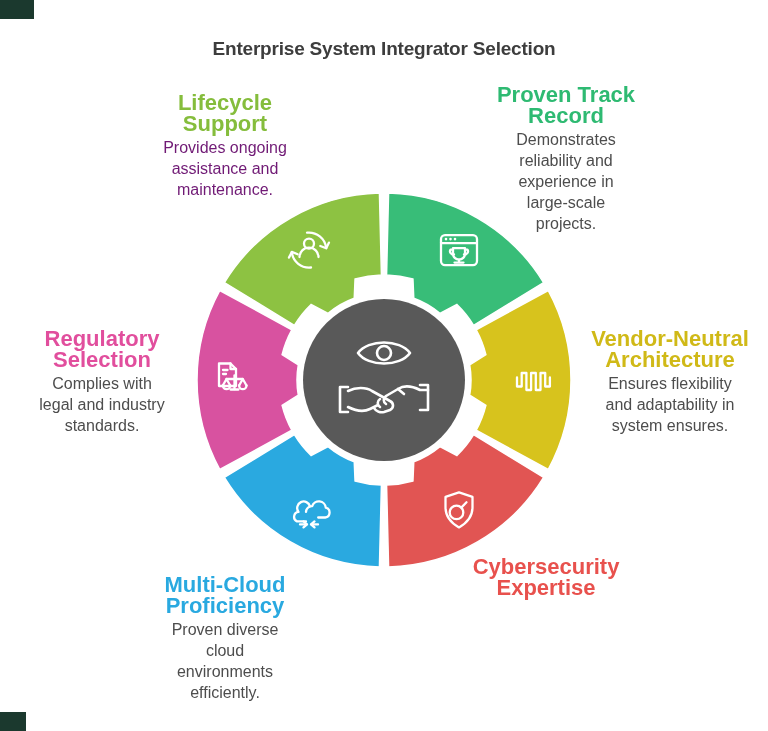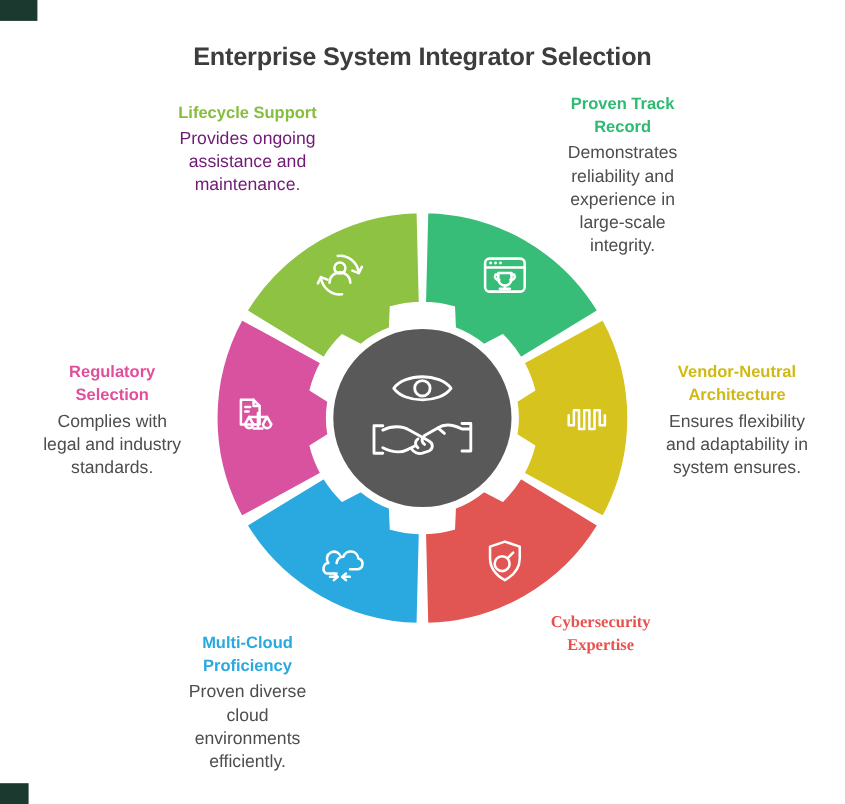--- a/index.html
+++ b/index.html
@@ -5,25 +5,25 @@
   html,body{margin:0;padding:0;}
   body{
     width:768px;height:731px;position:relative;background:#ffffff;
     font-family:"Liberation Sans","DejaVu Sans",sans-serif;overflow:hidden;
   }
   .corner{position:absolute;left:0;}
   #corner-tl{top:0;width:34px;height:19px;}
   #corner-bl{bottom:0;width:26px;height:19px;}
   #title{
     position:absolute;top:38px;left:0;width:768px;text-align:center;
-    font-size:23px;font-weight:bold;color:#3d3d3d;letter-spacing:-0.2px;
+    font-size:19px;font-weight:bold;color:#3d3d3d;letter-spacing:-0.2px;
   }
   #wheel-wrap{position:absolute;left:0;top:0;}
   .tb{position:absolute;text-align:center;line-height:21px;}
-  .tb .h{font-weight:bold;font-size:15px;white-space:pre-line;margin-bottom:3px;}
+  .tb .h{font-weight:bold;font-size:22px;white-space:pre-line;margin-bottom:3px;}
   .tb .d{font-size:16px;color:#4d4d4d;white-space:pre-line;}
 </style>
 </head>
 <body>
 
 <div id="corner-tl" class="corner" style="background: rgb(27, 57, 46);"></div>
 <div id="corner-bl" class="corner" style="background: rgb(27, 57, 46);"></div>
 
 <div id="title" style="color: rgb(61, 61, 61);">Enterprise System Integrator Selection</div>
 
@@ -108,31 +108,31 @@
 assistance and
 maintenance.</div>
 </div>
 <div class="tb" style="left:476px;top:84px;width:180px">
   <div class="h" style="color: rgb(46, 186, 114);">Proven Track
 Record</div>
   <div class="d" style="color: rgb(77, 77, 77);">Demonstrates
 reliability and
 experience in
 large-scale
-integrity.</div>
+projects.</div>
 </div>
 <div class="tb" style="left:572px;top:328px;width:196px">
   <div class="h" style="color: rgb(208, 185, 23);">Vendor-Neutral
 Architecture</div>
   <div class="d" style="color: rgb(77, 77, 77);">Ensures flexibility
 and adaptability in
 system ensures.</div>
 </div>
 <div class="tb" style="left:456px;top:556px;width:180px">
-  <div class="h" style="color: rgb(232, 81, 77); font-family: Liberation Serif, serif;">Cybersecurity
+  <div class="h" style="color: rgb(232, 81, 77);">Cybersecurity
 Expertise</div>
 </div>
 <div class="tb" style="left:135px;top:558px;width:180px">
   <div class="h" style="color: rgb(41, 169, 224); margin-top: 16px;">Multi-Cloud
 Proficiency</div>
   <div class="d" style="color: rgb(77, 77, 77);">Proven diverse
 cloud
 environments
 efficiently.</div>
 </div>

